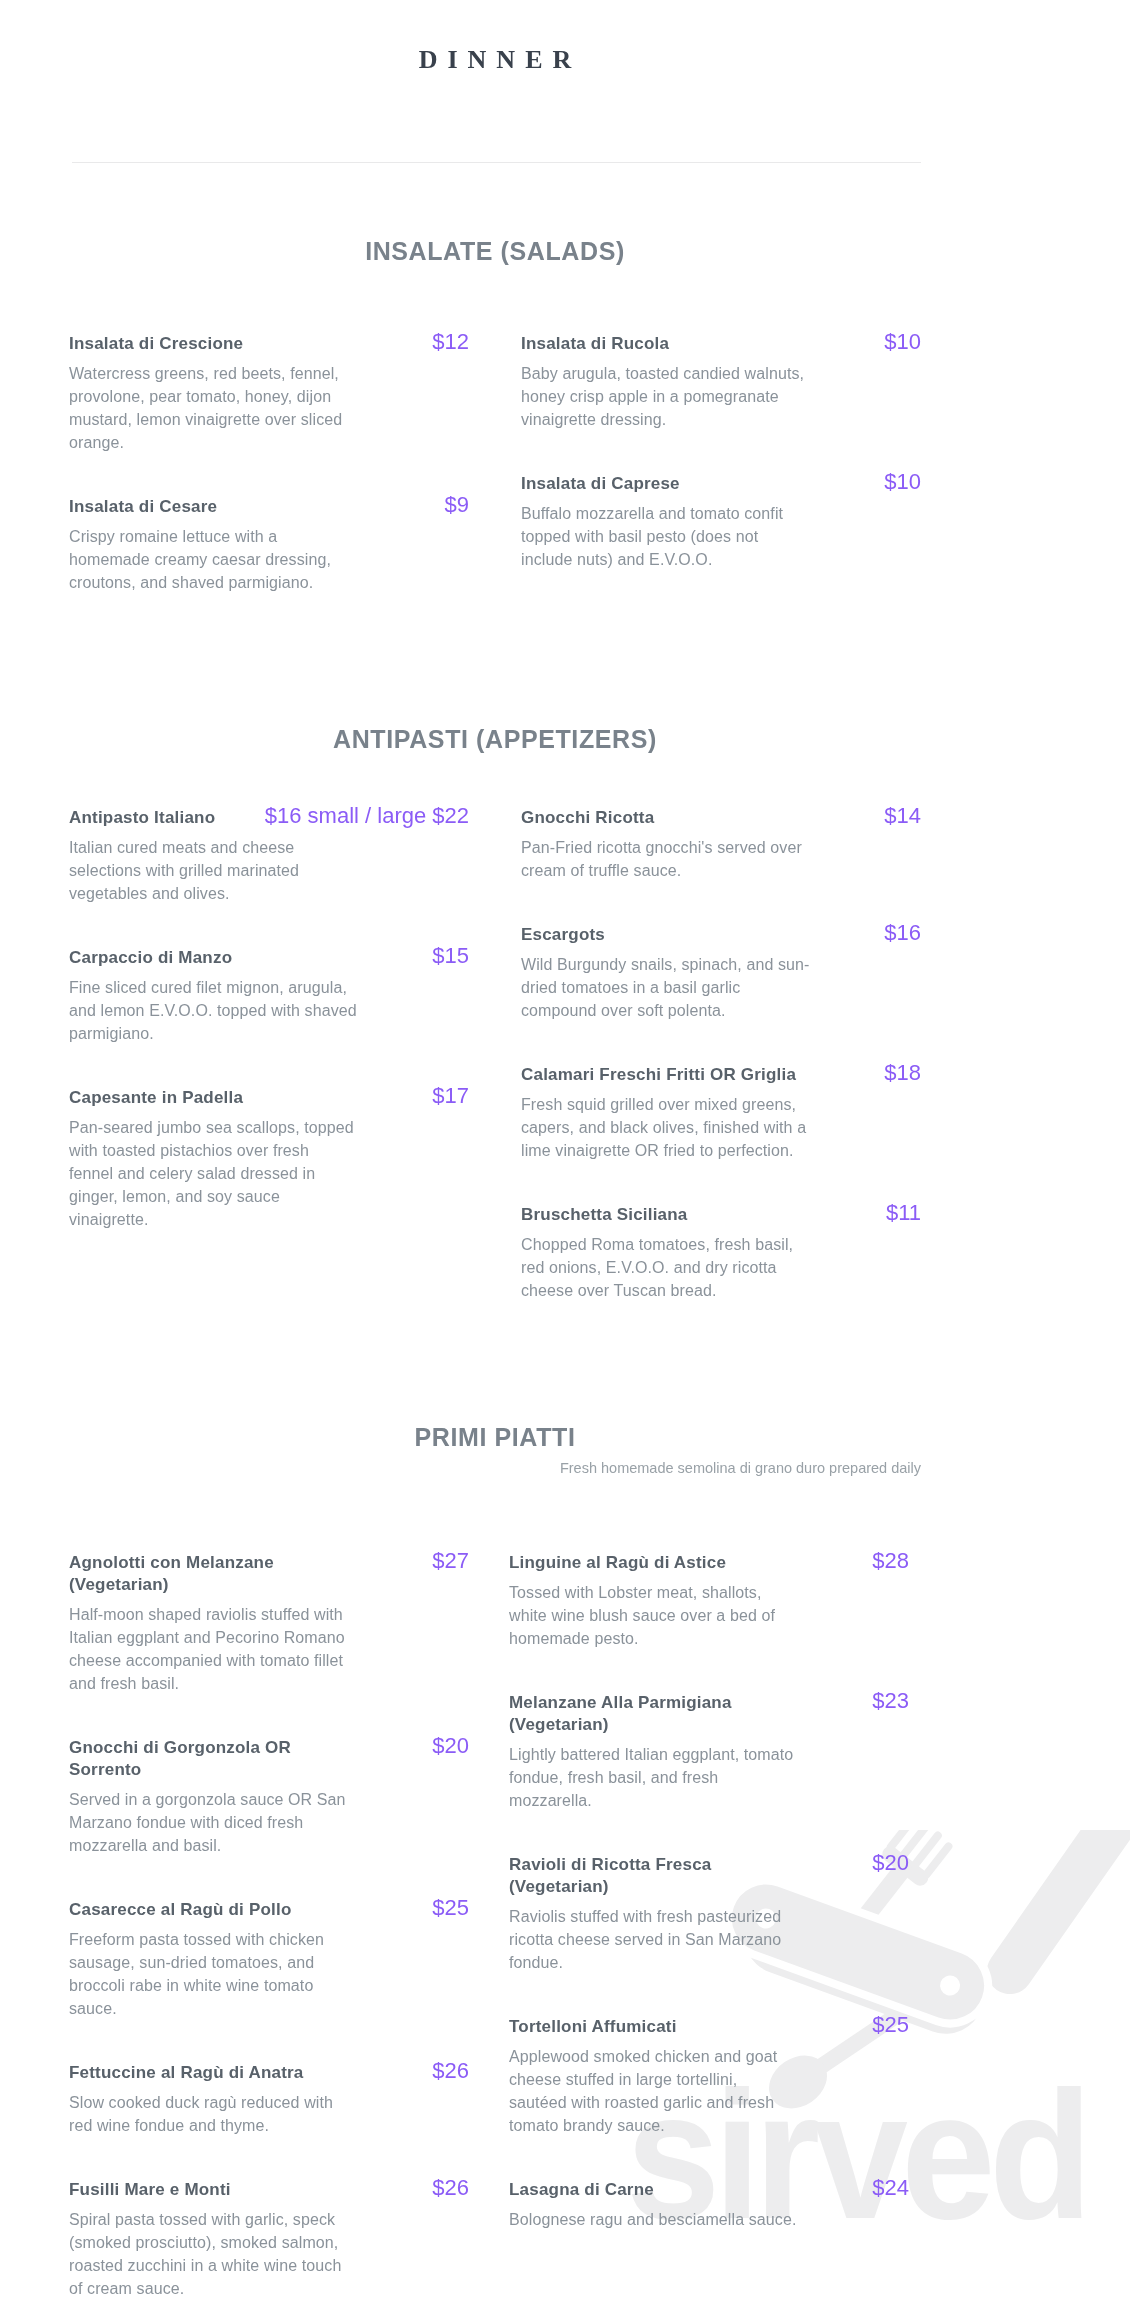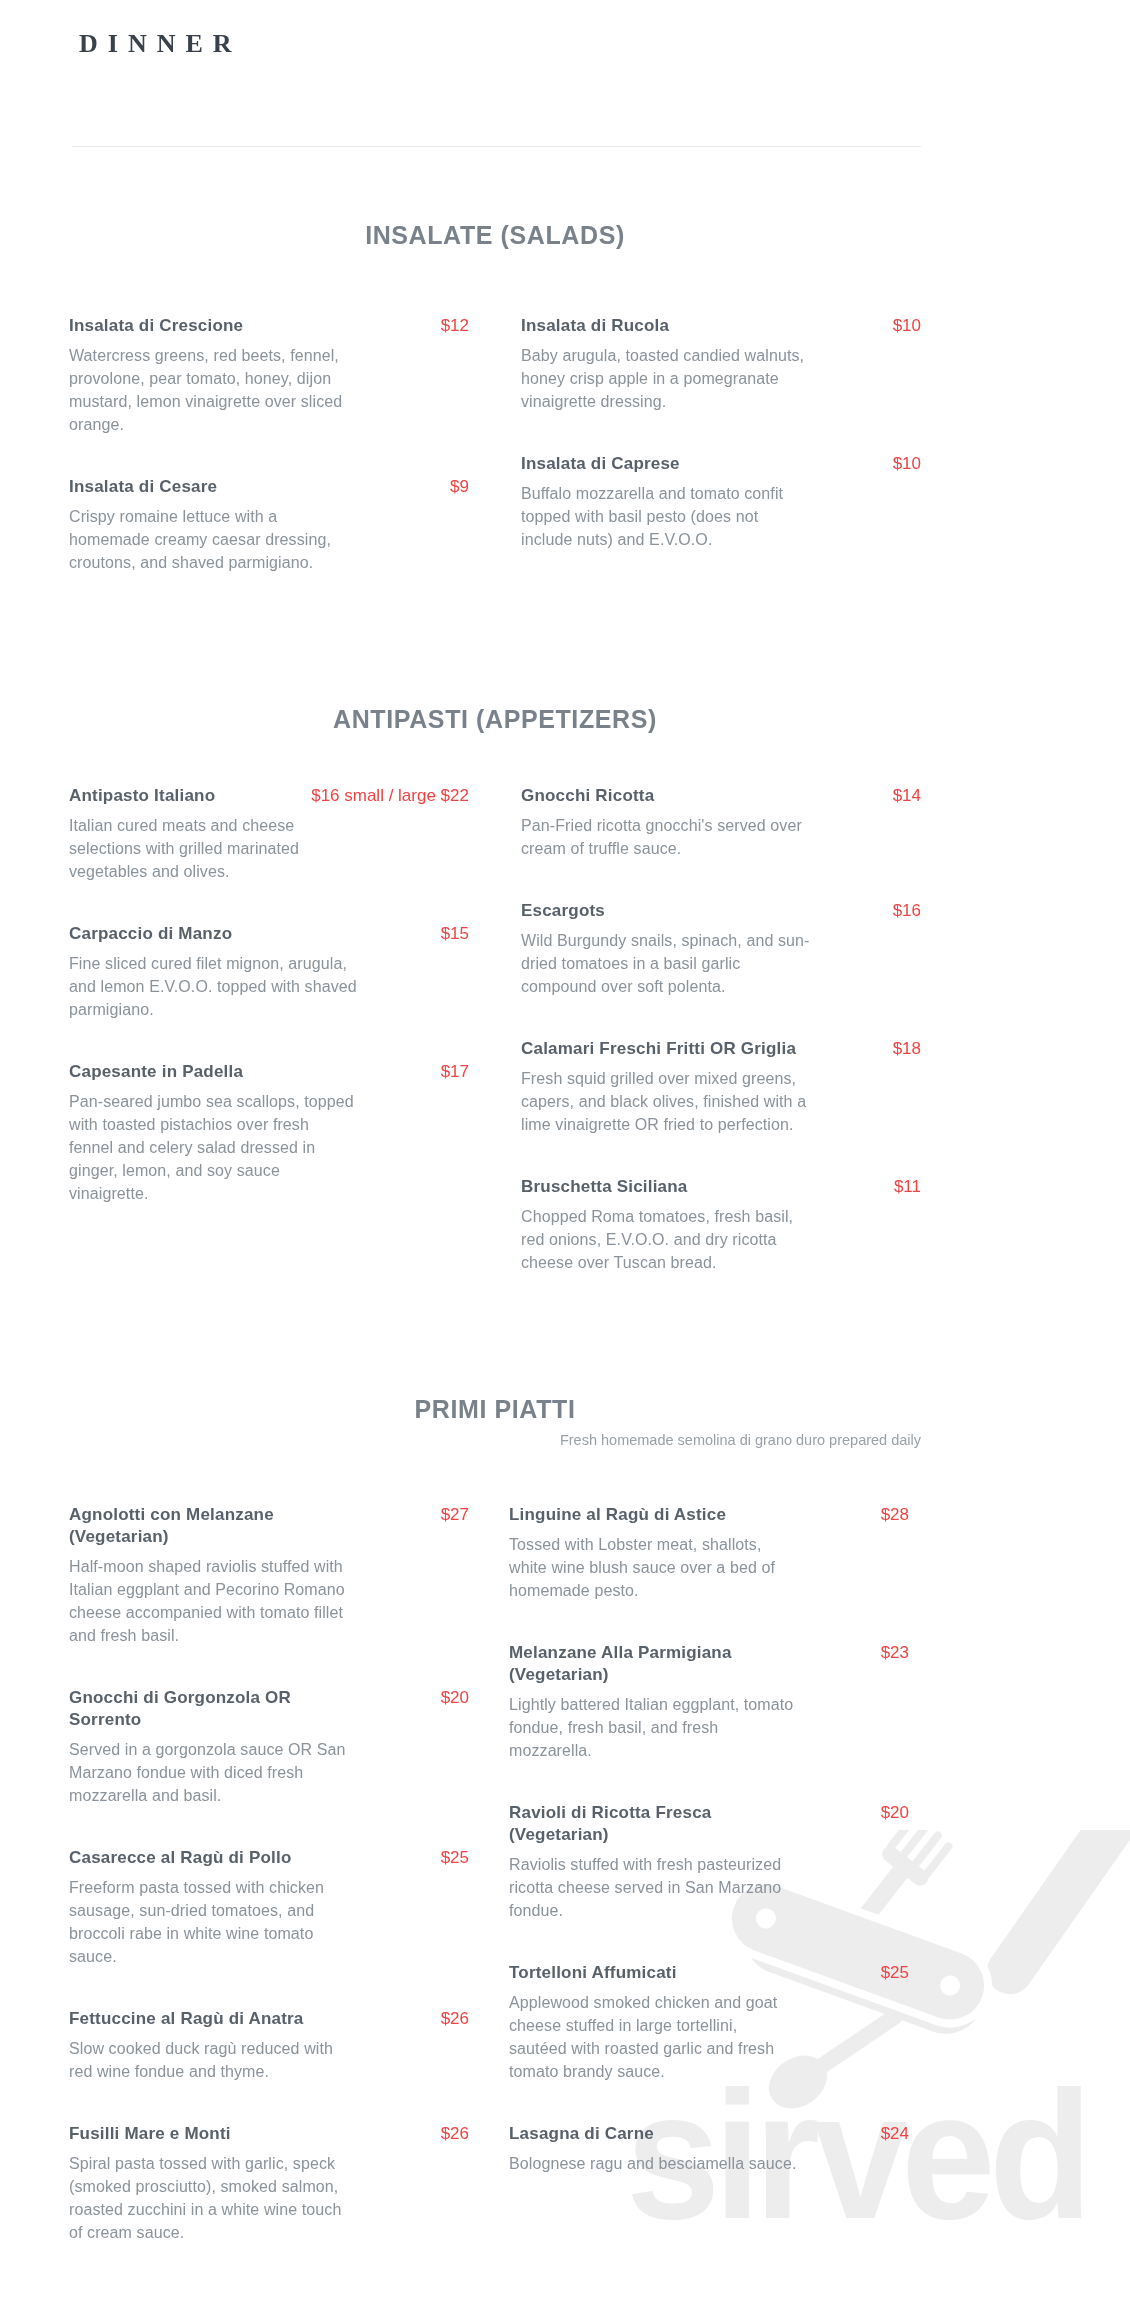--- a/index.html
+++ b/index.html
@@ -18,21 +18,22 @@
   }
 
   
   .page {
     position:relative; z-index:1;
     width:852px; margin-left:69px;
     padding-top:26px;
   }
 
   .menu-title {
-    margin:0; padding-left:10px;
+    margin:16px; padding-left:10px;
+    text-align:center;
     font-family:"Liberation Serif", serif;
     font-size:26px; font-weight:600;
     letter-spacing:10px;
     color:#39414c;
     line-height:36px;
   }
 
   .divider {
     border:none; height:0;
     border-top:1px solid #e9e9ea;
@@ -51,38 +52,38 @@
     margin:3px 0 0 0; text-align:right;
     font-size:14.5px; font-weight:400;
     color:#99a1a7; line-height:20px;
   }
 
   .sec-insalate  { margin-top:70px; }
   .sec-antipasti { margin-top:127px; }
   .sec-primi     { margin-top:117px; }
   .sec-insalate  .columns { margin-top:62px; }
   .sec-antipasti .columns { margin-top:48px; }
-  .sec-primi     .columns { margin-top:54px;gap:40px; }
+  .sec-primi     .columns { margin-top:72px;gap:40px; }
 
   .columns { display:flex; gap:52px; }
   .col { width:400px; display:flex; flex-direction:column; gap:40px; }
 
   .item { }
   .item-head { display:flex; align-items:baseline; }
   .item-name {
     margin:0; flex:1;
     font-size:17px; font-weight:700;
     color:#58616a; line-height:22px;
     white-space:pre-line;
     letter-spacing:0.2px;
   }
   .item-price {
     margin-left:10px; white-space:nowrap;
-    font-size:17px; font-weight:400;
-    color:#ef4444; line-height:22px;
+    font-size:22px; font-weight:400;
+    color:#8b5cf6; line-height:22px;
   }
   .item-desc {
     margin:7px 0 0 0;
     font-size:16px; font-weight:400;
     color:#8a929a; line-height:23px;
     white-space:pre-line;
     letter-spacing:0.1px;
   }
 </style>
 </head>

